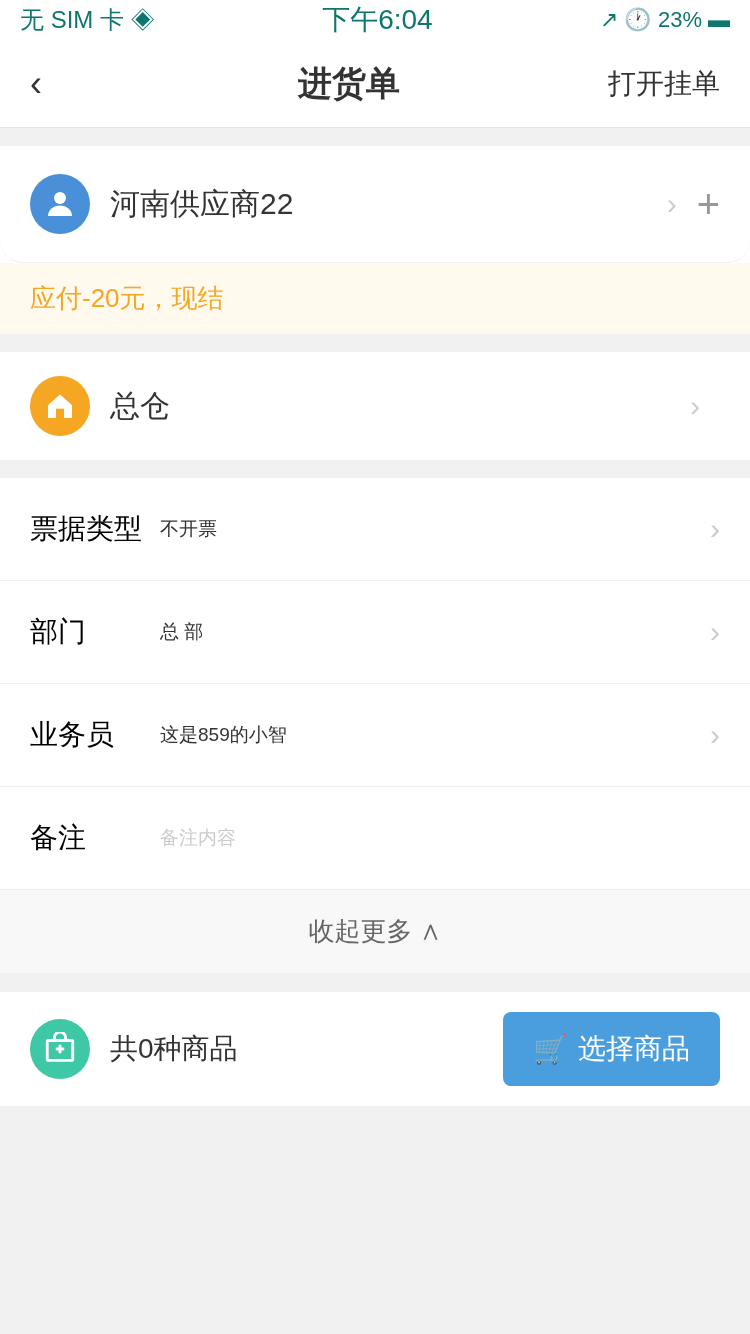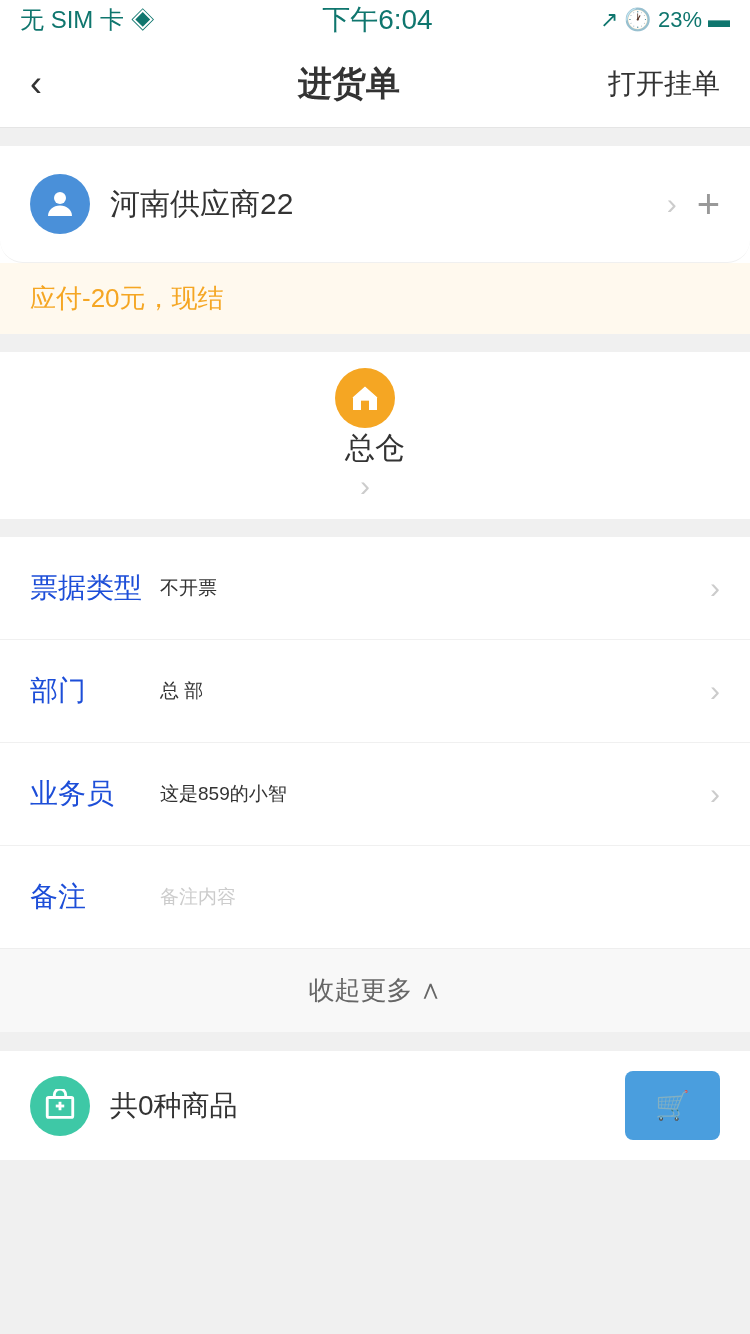--- a/index.html
+++ b/index.html
@@ -116,22 +116,21 @@
       background: #fff9ee;
       padding: 18px 30px;
       font-size: 26px;
       color: #f5a623;
     }
 
     
     .warehouse-row {
       display: flex;
       align-items: center;
-      padding: 16px 30px;
-      flex-direction: column;
+      padding: 24px 30px;
     }
     .warehouse-icon-wrap {
       width: 60px;
       height: 60px;
       border-radius: 50%;
       background: #f5a623;
       display: flex;
       align-items: center;
       justify-content: center;
       margin-right: 20px;
@@ -145,21 +144,21 @@
 
     
     .form-row {
       display: flex;
       align-items: center;
       padding: 32px 30px;
       border-top: 1px solid #f0f0f0;
     }
     .form-label {
       font-size: 28px;
-      color: #1d4ed8;
+      color: #000000;
       width: 130px;
       flex-shrink: 0;
     }
     .form-value {
       flex: 1;
       font-size: 19px;
       color: #333;
     }
     .form-value.placeholder {
       color: #ccc;
@@ -317,16 +316,17 @@
     <svg width="34" height="34" viewBox="0 0 24 24" fill="white">
       <rect x="3" y="6" width="18" height="14" rx="1" fill="none" stroke="white" stroke-width="2"></rect>
       <path d="M8 6V4a4 4 0 0 1 8 0v2" fill="none" stroke="white" stroke-width="2"></path>
       <line x1="9" y1="12" x2="15" y2="12" stroke="white" stroke-width="2"></line>
       <line x1="12" y1="9" x2="12" y2="15" stroke="white" stroke-width="2"></line>
     </svg>
   </div>
   <span class="product-count">共0种商品</span>
   <div class="select-btn">
     <span class="select-btn-icon">🛒</span>
+    <span>选择商品</span>
   </div>
 </div>
 
 <div class="page-bg"></div>
 
 </body></html>

